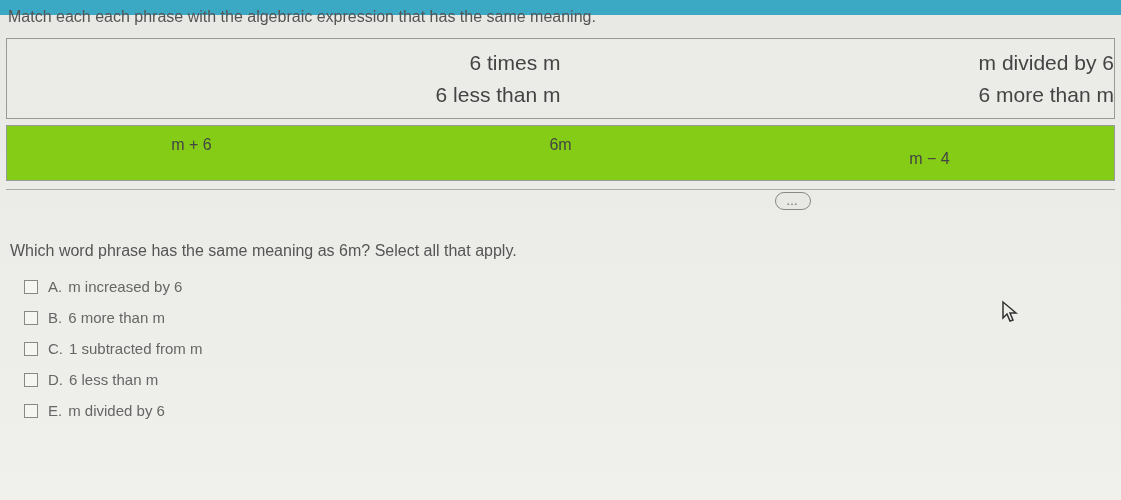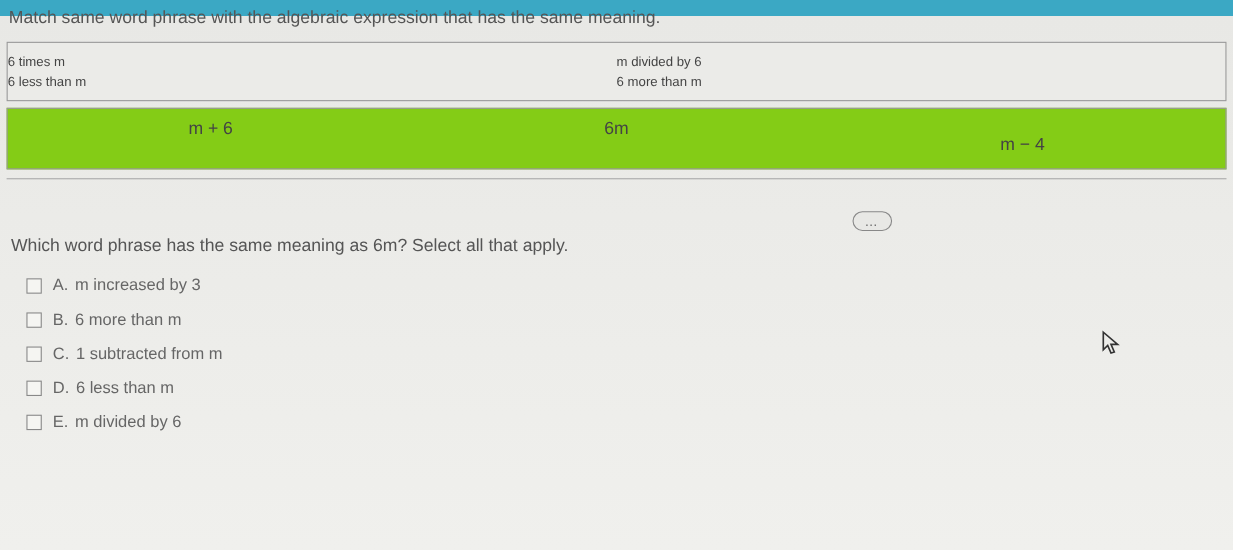--- a/index.html
+++ b/index.html
@@ -28,22 +28,22 @@
       border: 1px solid #999;
       margin-bottom: 6px;
       padding: 8px 0;
       background: #ebebe8;
     }
     .match-row {
       display: flex;
     }
     .match-cell {
       flex: 1;
-      text-align: left;
-      font-size: 12px;
+      text-align: right;
+      font-size: 21px;
       color: #444;
       line-height: 1.5;
     }
     .expr-box {
       border: 1px solid #999;
       padding: 10px 0 12px 0;
       background: #84cc16;
       display: flex;
       margin-bottom: 8px;
     }
@@ -107,21 +107,21 @@
       right: 100px;
       top: 300px;
       font-size: 22px;
       color: #333;
     }
   </style>
 </head>
 <body>
 
 <div class="content">
-  <div class="instruction">Match same word phrase with the algebraic expression that has the same meaning.</div>
+  <div class="instruction">Match each each phrase with the algebraic expression that has the same meaning.</div>
 
   <div class="match-box">
     <div class="match-row">
       <div class="match-cell">
         <div>6 times m</div>
         <div>6 less than m</div>
       </div>
       <div class="match-cell">
         <div>m divided by 6</div>
         <div>6 more than m</div>
@@ -138,21 +138,21 @@
   <hr class="divider">
 
   <div class="ellipsis-badge">…</div>
 
   <div class="question">
     <div class="question-text">Which word phrase has the same meaning as 6m? Select all that apply.</div>
     <div class="options">
       <div class="option">
         <div class="checkbox"></div>
         <span class="option-label">A.</span>
-        <span>m increased by 3</span>
+        <span>m increased by 6</span>
       </div>
       <div class="option">
         <div class="checkbox"></div>
         <span class="option-label">B.</span>
         <span>6 more than m</span>
       </div>
       <div class="option">
         <div class="checkbox"></div>
         <span class="option-label">C.</span>
         <span>1 subtracted from m</span>

